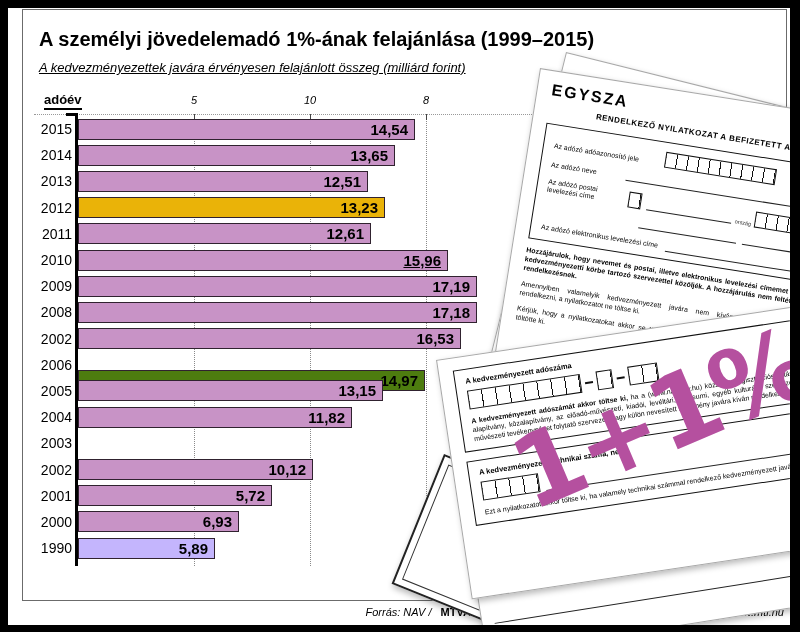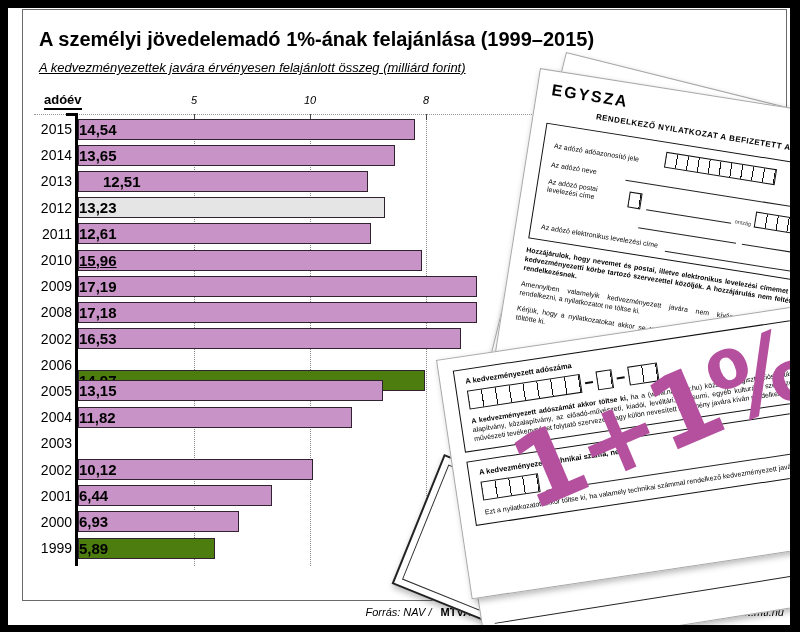--- a/index.html
+++ b/index.html
@@ -19,21 +19,21 @@
   .axis-cap{position:absolute;left:38px;top:27px;width:12px;height:3px;background:#000;}
   .y-axis{position:absolute;left:47px;top:28px;width:3px;height:452px;background:#000;}
   .tick-label{position:absolute;top:8px;font-size:11px;font-style:italic;transform:translateX(-50%);}
   .tick-mark{position:absolute;top:28px;width:1px;height:6px;background:#444;}
   .grid{position:absolute;left:50px;top:28px;height:452px;width:420px;z-index:0;}
   .gridline{position:absolute;top:0;height:100%;width:0;border-left:1px dotted #8a8a8a;}
   .rows{position:absolute;left:2px;top:30px;width:744px;z-index:1;}
   .crow{display:flex;align-items:center;height:26.2px;}
   .ylab{flex:0 0 42px;text-align:right;padding-right:6px;font-size:14px;}
   .bar{height:21px;background:#c893c6;border:1px solid #30222f;box-sizing:border-box;
-       display:flex;align-items:center;}
+       display:flex;align-items:center;justify-content:flex-end;}
   .bval{font-size:15px;font-weight:bold;padding-right:6px;white-space:nowrap;}
 
   
   .sheet{position:absolute;background:#fff;border:1px solid #a8a8a8;
          box-shadow:2px 3px 6px rgba(0,0,0,.28);box-sizing:border-box;}
   .sheet-backing{left:558px;top:44px;width:330px;height:330px;transform:rotate(14deg);transform-origin:0 0;z-index:2;}
   .sheet-egysza{left:532px;top:60px;width:352px;height:318px;transform:rotate(9deg);transform-origin:0 0;z-index:3;padding:10px 14px;}
   .sheet-corner{left:436px;top:446px;width:140px;height:140px;transform:rotate(22deg);transform-origin:0 0;z-index:3;border:2px solid #222;}
   .sheet-corner-inner{position:absolute;left:6px;top:6px;right:6px;bottom:6px;border:1px solid #333;}
   .sheet-back3{left:460px;top:530px;width:450px;height:120px;transform:rotate(-9deg);transform-origin:0 0;z-index:4;padding:8px 12px;}
@@ -111,33 +111,33 @@
           </div>
         </div>
         <div class="crow">
           <div class="ylab">2013</div>
           <div class="bar" style="width: 290px; background: rgb(200, 147, 198); padding-left: 24px;">
             <span class="bval">12,51</span>
           </div>
         </div>
         <div class="crow">
           <div class="ylab">2012</div>
-          <div class="bar" style="width: 307px; background: #e5e5e5;">
+          <div class="bar" style="width: 307px; background: #eab308;">
             <span class="bval">13,23</span>
           </div>
         </div>
         <div class="crow">
           <div class="ylab">2011</div>
           <div class="bar" style="width: 293px; background: rgb(200, 147, 198);">
             <span class="bval">12,61</span>
           </div>
         </div>
         <div class="crow">
           <div class="ylab">2010</div>
-          <div class="bar" style="width: 344px; background: rgb(200, 147, 198); text-decoration: underline;">
+          <div class="bar" style="width: 370px; background: rgb(200, 147, 198); text-decoration: underline;">
             <span class="bval">15,96</span>
           </div>
         </div>
         <div class="crow">
           <div class="ylab">2009</div>
           <div class="bar" style="width: 399px; background: rgb(200, 147, 198);">
             <span class="bval">17,19</span>
           </div>
         </div>
         <div class="crow">
@@ -175,32 +175,32 @@
         </div>
         <div class="crow">
           <div class="ylab">2002</div>
           <div class="bar" style="width: 235px; background: rgb(200, 147, 198);">
             <span class="bval">10,12</span>
           </div>
         </div>
         <div class="crow">
           <div class="ylab">2001</div>
           <div class="bar" style="width: 194px; background: rgb(200, 147, 198);">
-            <span class="bval">6,44</span>
+            <span class="bval">5,72</span>
           </div>
         </div>
         <div class="crow">
           <div class="ylab">2000</div>
           <div class="bar" style="width: 161px; background: rgb(200, 147, 198);">
             <span class="bval">6,93</span>
           </div>
         </div>
         <div class="crow">
-          <div class="ylab">1999</div>
-          <div class="bar" style="width: 137px; background: #4d7c0f;">
+          <div class="ylab">1990</div>
+          <div class="bar" style="width: 137px; background: #c4b5fd;">
             <span class="bval">5,89</span>
           </div>
         </div>
       </div>
   <div class="tick-label" style="left: 166px;">5</div>
       <div class="tick-mark" style="left: 166px;"></div>
       <div class="tick-label" style="left: 282px;">10</div>
       <div class="tick-mark" style="left: 282px;"></div>
       <div class="tick-label" style="left: 398px;">8</div>
       <div class="tick-mark" style="left: 398px;"></div>

